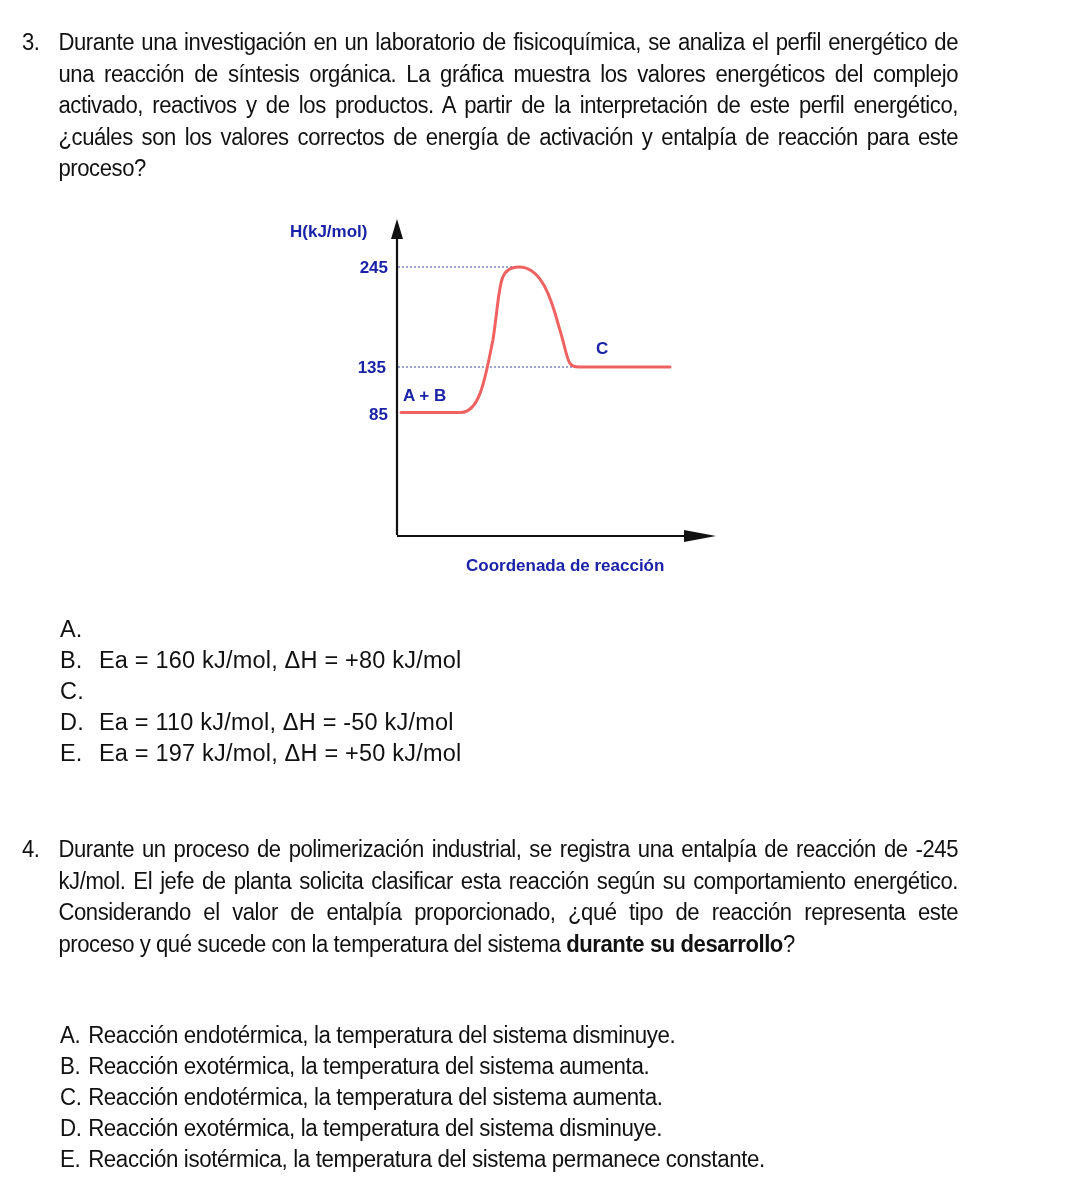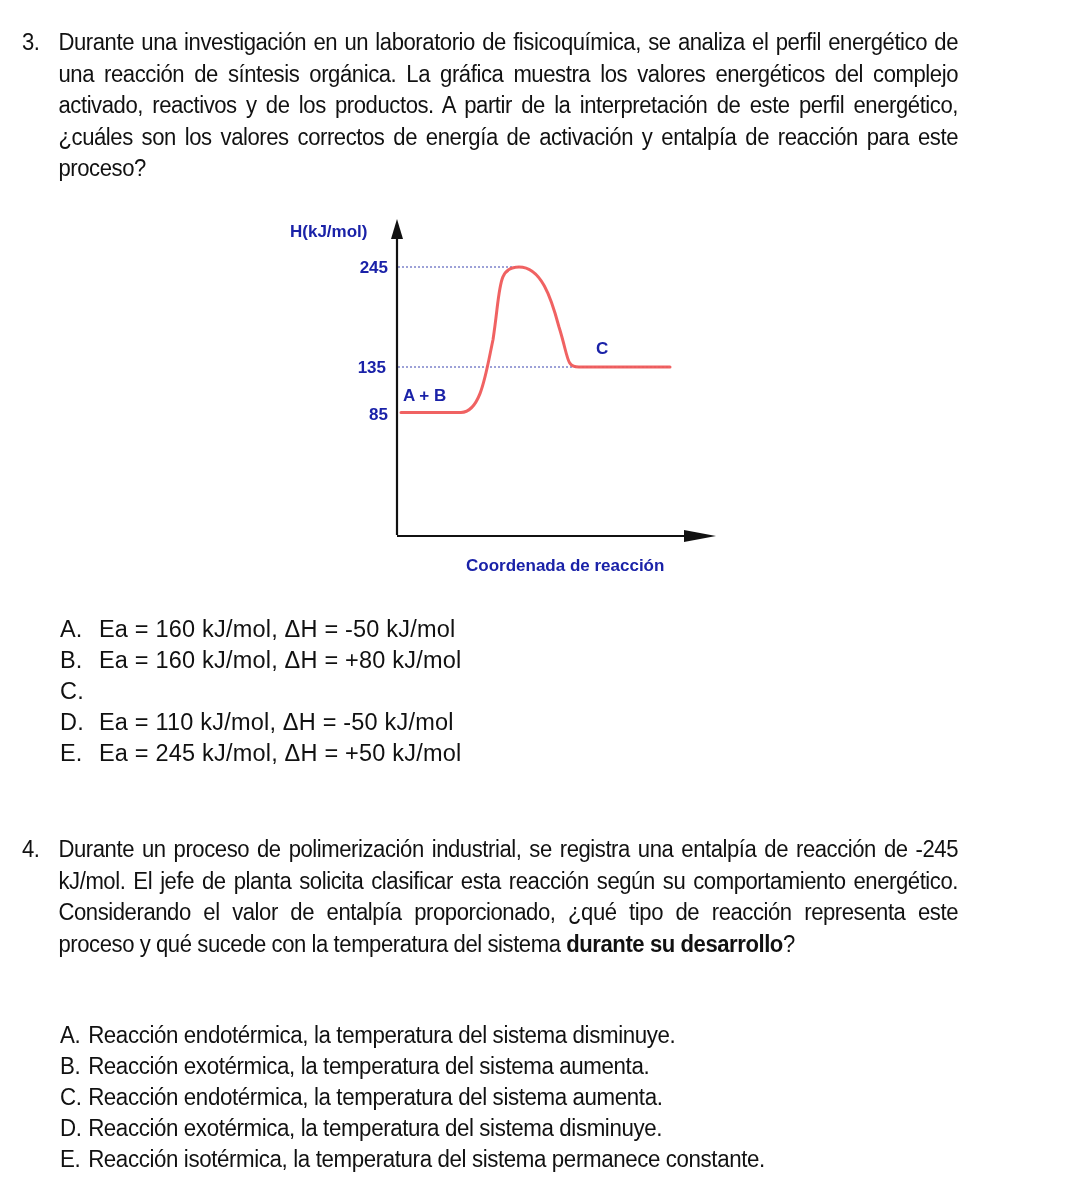--- a/index.html
+++ b/index.html
@@ -56,36 +56,35 @@
   <text id="tick135" x="116" font-size="17" text-anchor="end" y="168">135</text>
   <text id="tick85" x="118" font-size="17" text-anchor="end" y="215.45454545454544">85</text>
   <text id="lblAB" x="133" font-size="17" y="196.45454545454544">A + B</text>
   <text id="lblC" x="326" font-size="17" y="149">C</text>
   <text x="196" y="366" font-size="17">Coordenada de reacción</text>
 </svg>
 
 <div class="opts opts-q3" style="top:614px;">
   <div class="opt">
       <span class="letter">A.</span>
-      <span>Ea = 160 kJ/mol, ΔH = -50 kJ/mol</span>
     </div>
   <div class="opt">
       <span class="letter">B.</span>
       <span>Ea = 160 kJ/mol, ΔH = +80 kJ/mol</span>
     </div>
   <div class="opt">
       <span class="letter">C.</span>
     </div>
   <div class="opt">
       <span class="letter">D.</span>
       <span>Ea = 110 kJ/mol, ΔH = -50 kJ/mol</span>
     </div>
   <div class="opt">
       <span class="letter">E.</span>
-      <span>Ea = 245 kJ/mol, ΔH = +50 kJ/mol</span>
+      <span>Ea = 197 kJ/mol, ΔH = +50 kJ/mol</span>
     </div>
 </div>
 
 <div class="q-block">
   <div class="q-para" style="top:834px;">
     <span class="q-num">4.</span>
     <span class="q-text"><span>Durante un proceso de polimerización industrial, se registra una entalpía de reacción de -245 kJ/mol. El jefe de planta solicita clasificar esta reacción según su comportamiento energético. Considerando el valor de entalpía proporcionado, ¿qué tipo de reacción representa este proceso y qué sucede con la temperatura del sistema </span><b>durante su desarrollo</b><span>?</span></span>
   </div>
 </div>
 

